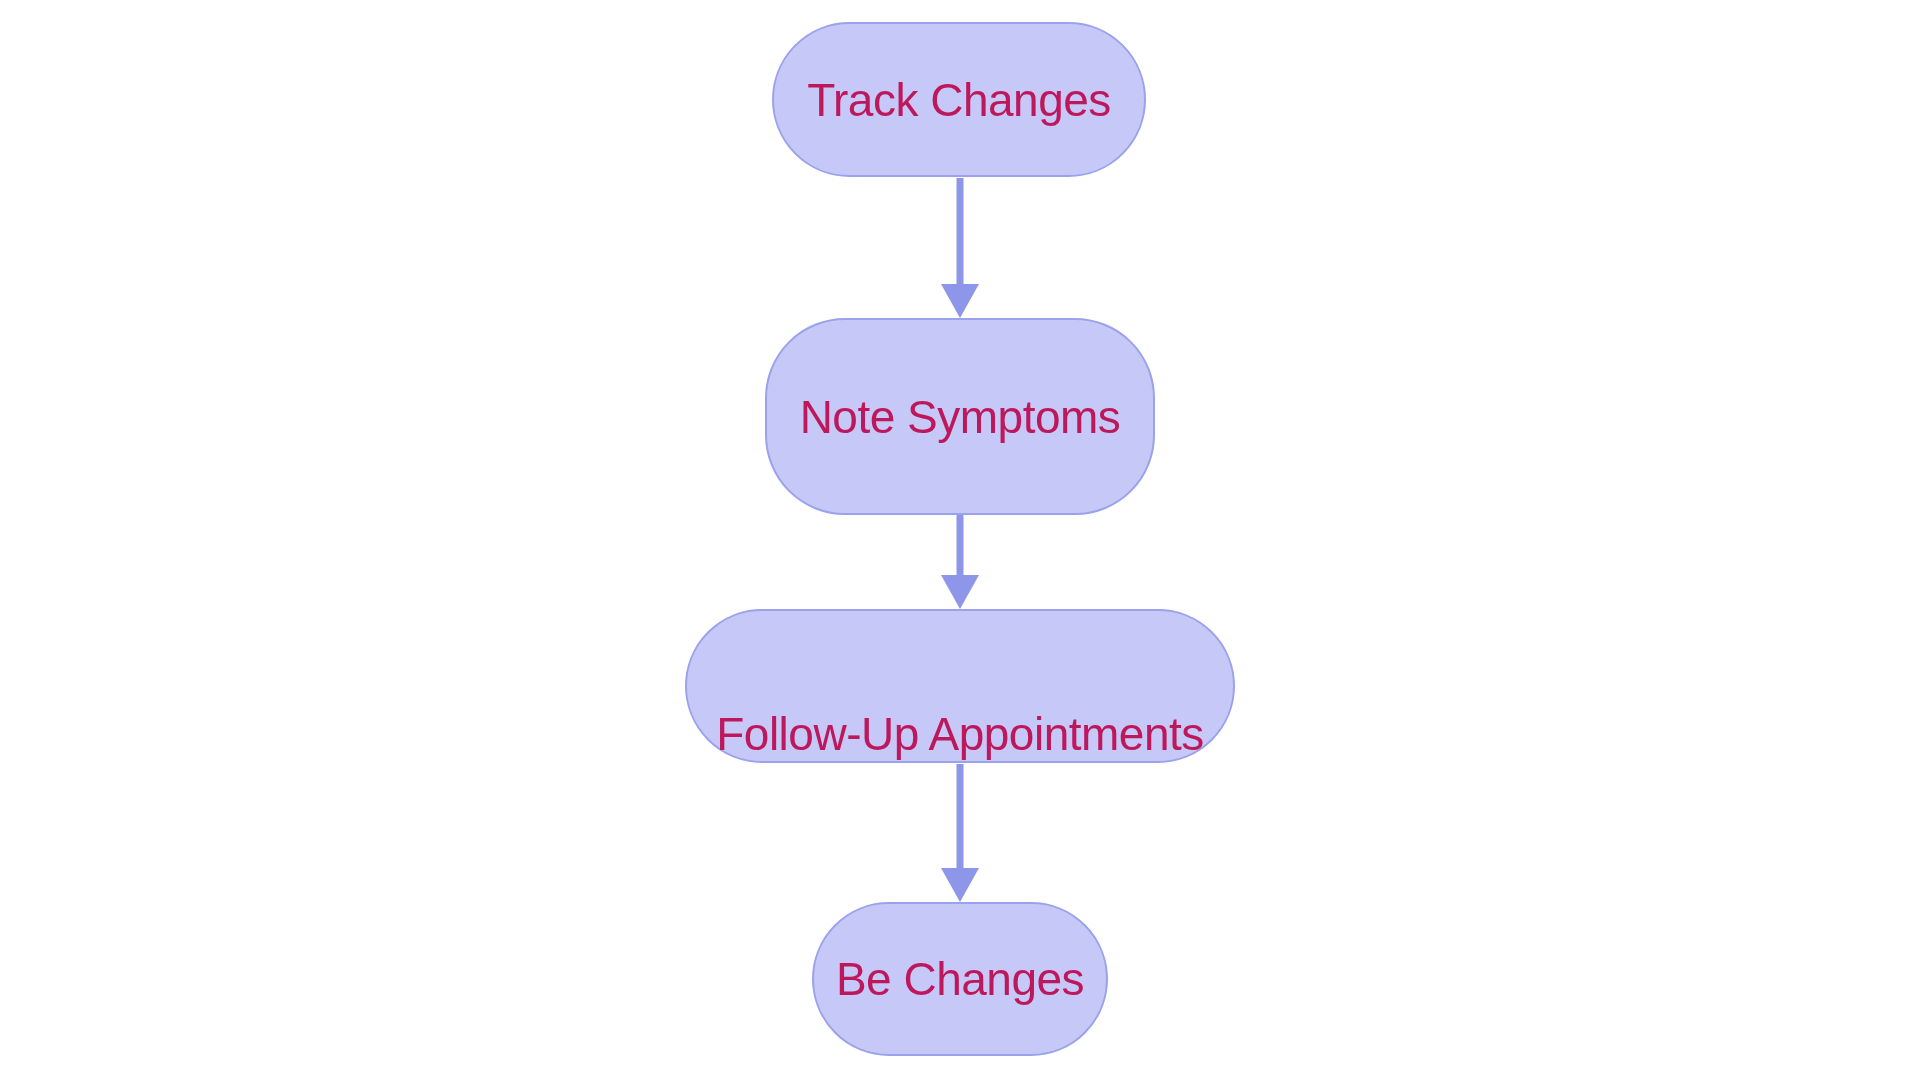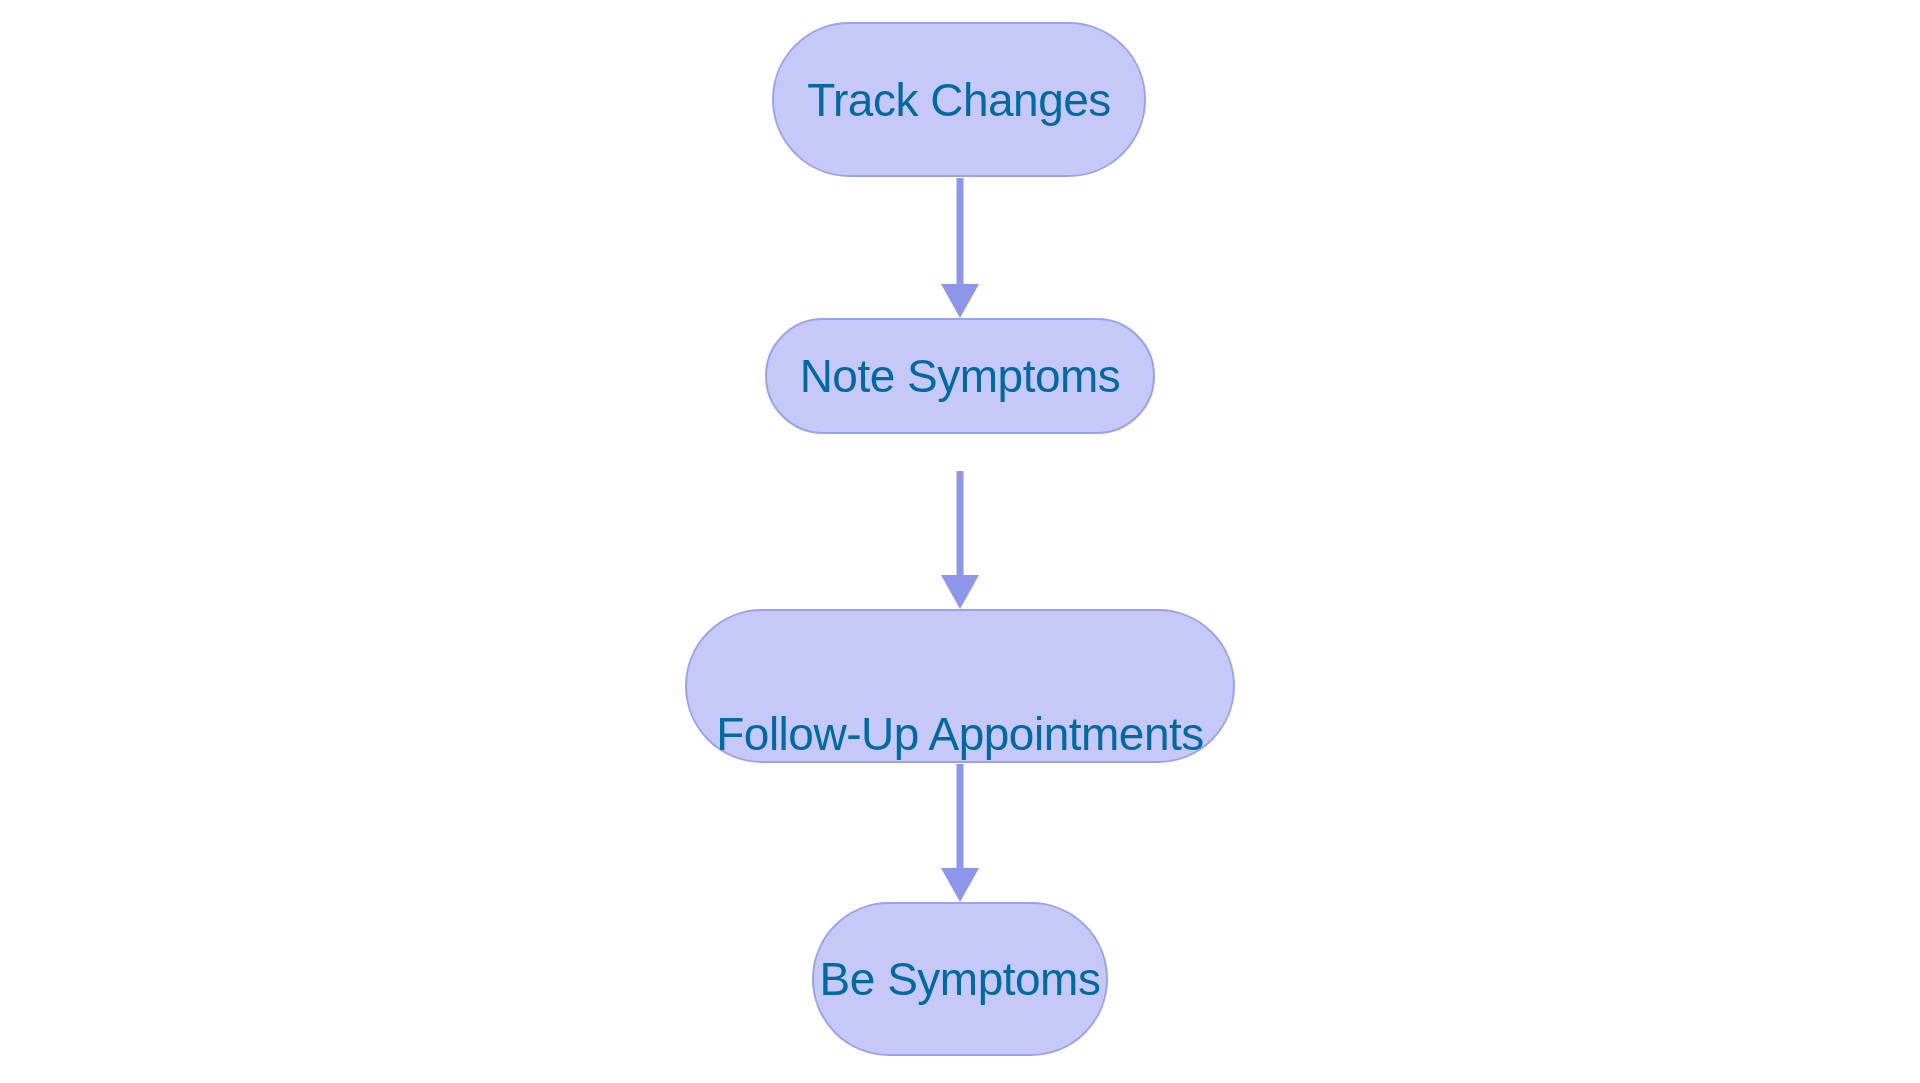--- a/index.html
+++ b/index.html
@@ -19,27 +19,27 @@
   }
   .node {
     position: absolute;
     box-sizing: border-box;
     background: #c6c9f7;
     border: 2.5px solid #9aa2ec;
     border-radius: 80px;
     display: flex;
     align-items: center;
     justify-content: center;
-    color: #0369a1;
+    color: #be185d;
     font-size: 46px;
     letter-spacing: -0.5px;
     white-space: nowrap;
   }
   .node-1 { left: 772px; top: 22px;  width: 374px; height: 155px; }
-  .node-2 { left: 765px; top: 318px; width: 390px; height: 116px; }
+  .node-2 { left: 765px; top: 318px; width: 390px; height: 197px; }
   .node-3 { left: 685px; top: 609px; width: 550px; height: 154px; align-items: flex-end; }
   .node-4 { left: 812px; top: 902px; width: 296px; height: 154px; }
   svg.arrows {
     position: absolute;
     left: 0;
     top: 0;
     width: 1920px;
     height: 1083px;
     pointer-events: none;
   }
@@ -72,16 +72,16 @@
 
   <div class="node node-2">
     <span>Note Symptoms</span>
   </div>
 
   <div class="node node-3">
     <span>Follow-Up Appointments</span>
   </div>
 
   <div class="node node-4">
-    <span>Be Symptoms</span>
+    <span>Be Changes</span>
   </div>
 
 </div>
 
 </body></html>

